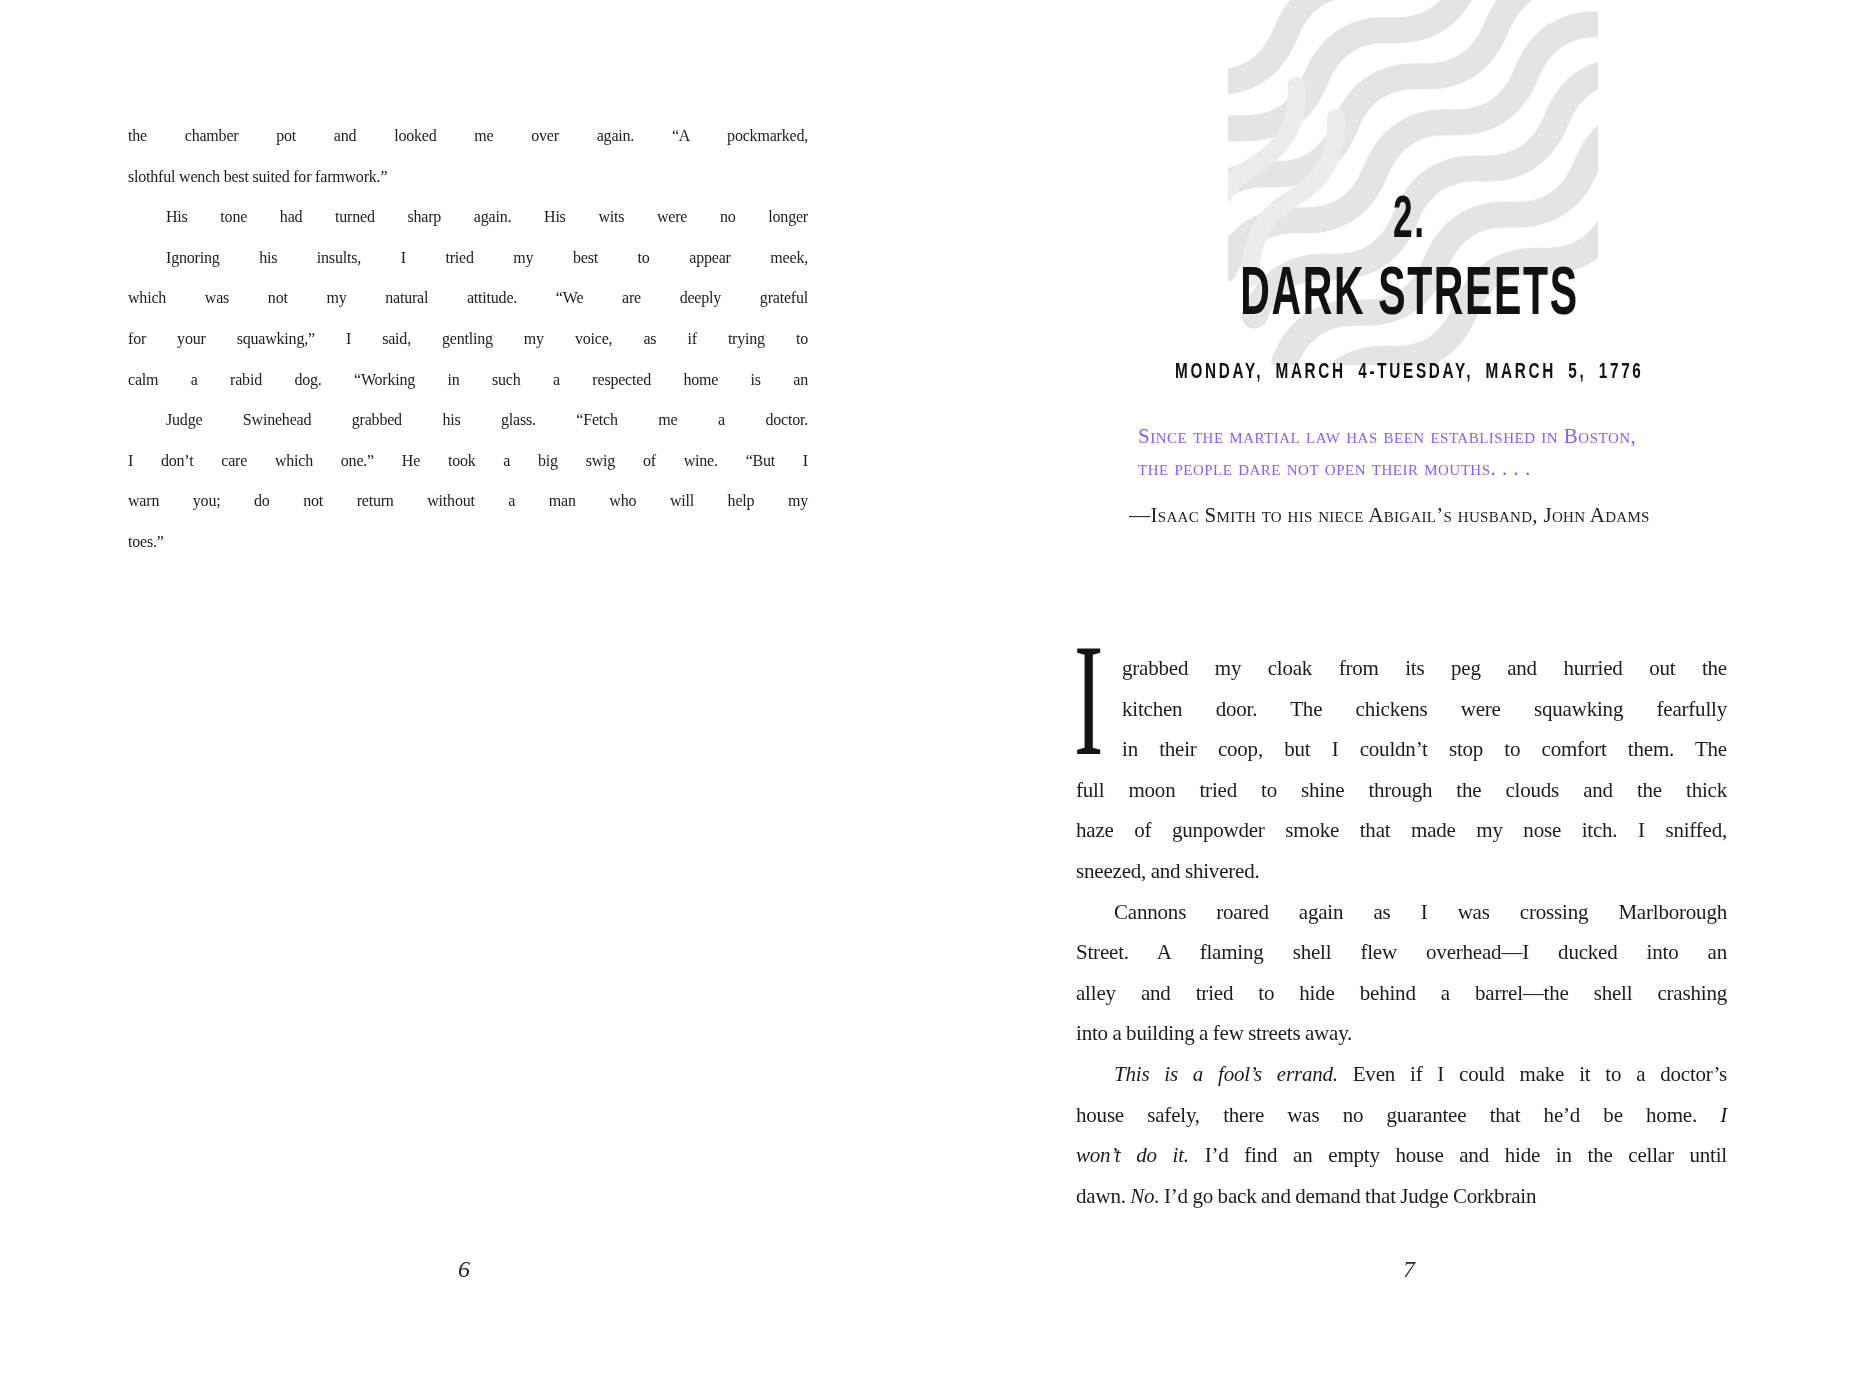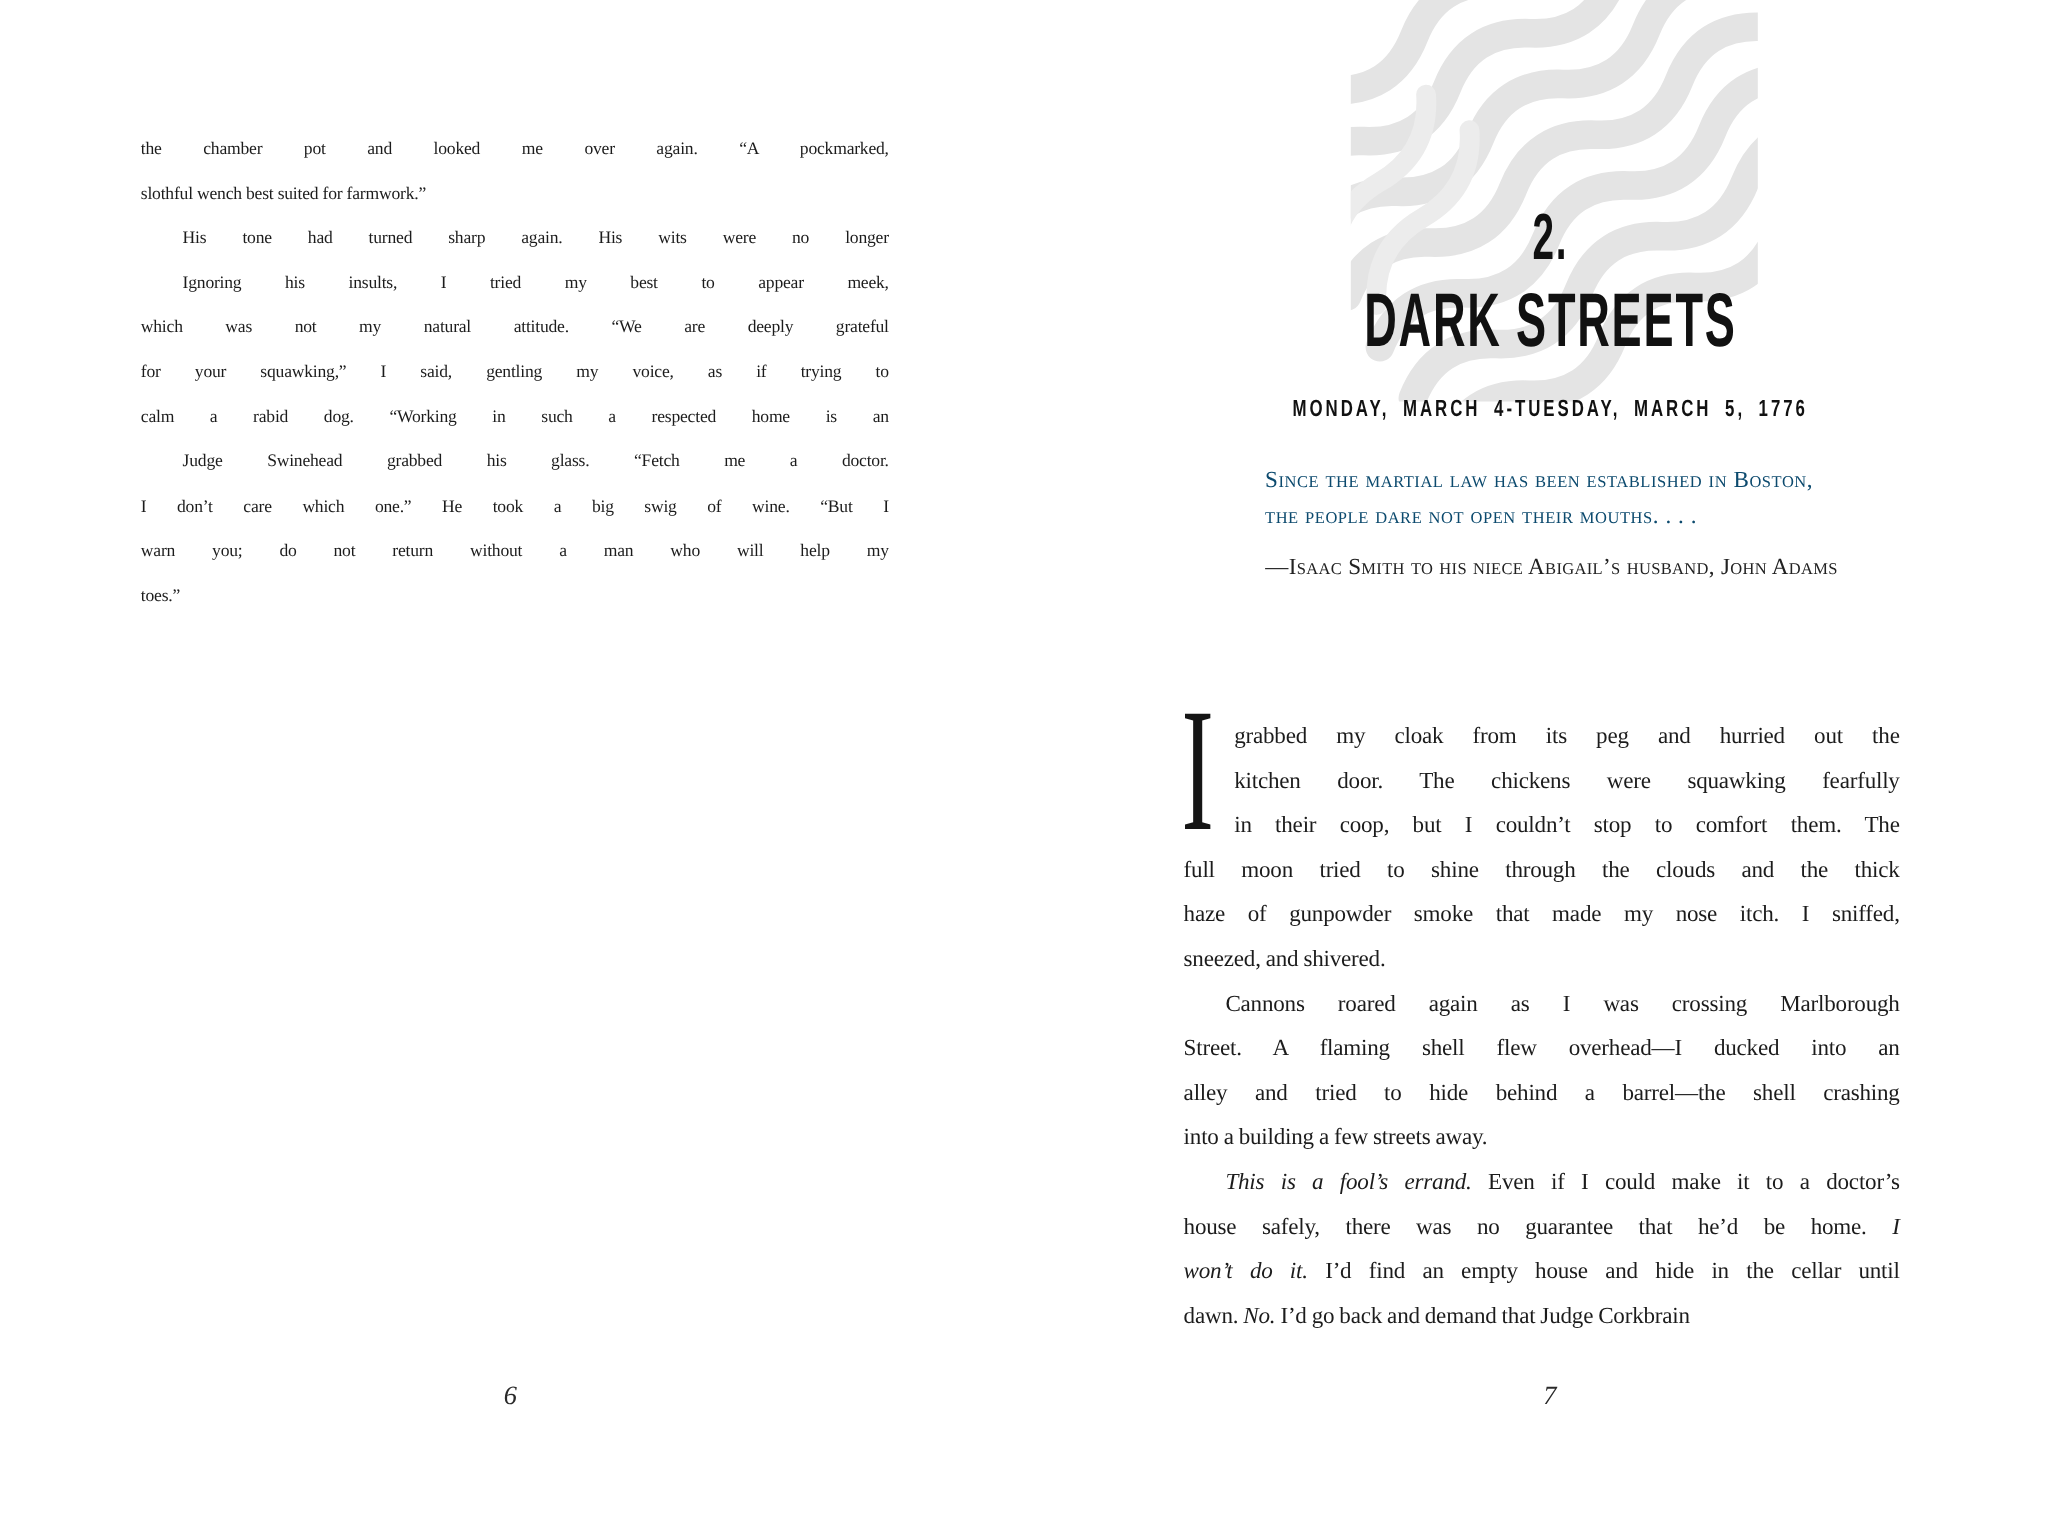--- a/index.html
+++ b/index.html
@@ -30,23 +30,23 @@
   .cond{display:inline-block;font-family:"Liberation Sans", sans-serif;font-weight:bold;white-space:nowrap;}
   .chapnum-row{top:192px;}
   .chapnum-row .cond{font-size:44px;letter-spacing:2px;transform:scale(0.8,1.35);}
   .title-row{top:262px;}
   .title-row .cond{font-size:50px;letter-spacing:2px;transform:scale(0.82,1.38);}
   .date-row{top:362px;}
   .date-row .cond{font-size:17px;letter-spacing:3px;word-spacing:6px;transform:scale(0.9,1.25);}
 
   
   .epigraph{position:absolute;left:205px;top:420px;width:560px;font-size:21px;
-            font-variant:small-caps;letter-spacing:0.5px;color:#0c4a6e;margin-left:12px;}
+            font-variant:small-caps;letter-spacing:0.5px;color:#8b5cf6;}
   .epigraph .el{height:32px;line-height:32px;}
-  .attribution{position:absolute;left:152px;top:503px;width:651px;text-align:center;
+  .attribution{position:absolute;left:131px;top:503px;width:651px;text-align:center;
                font-size:21px;font-variant:small-caps;letter-spacing:0.3px;color:#222;}
 
   
   .pagenum{position:absolute;top:1256px;font-size:24px;font-style:italic;color:#2a2a2a;
            transform:translateX(-50%);}
   .pagenum.pl{left:464px;}
   .pagenum.pr{left:476px;}
 
   
   .watermark{position:absolute;left:295px;top:-35px;}

